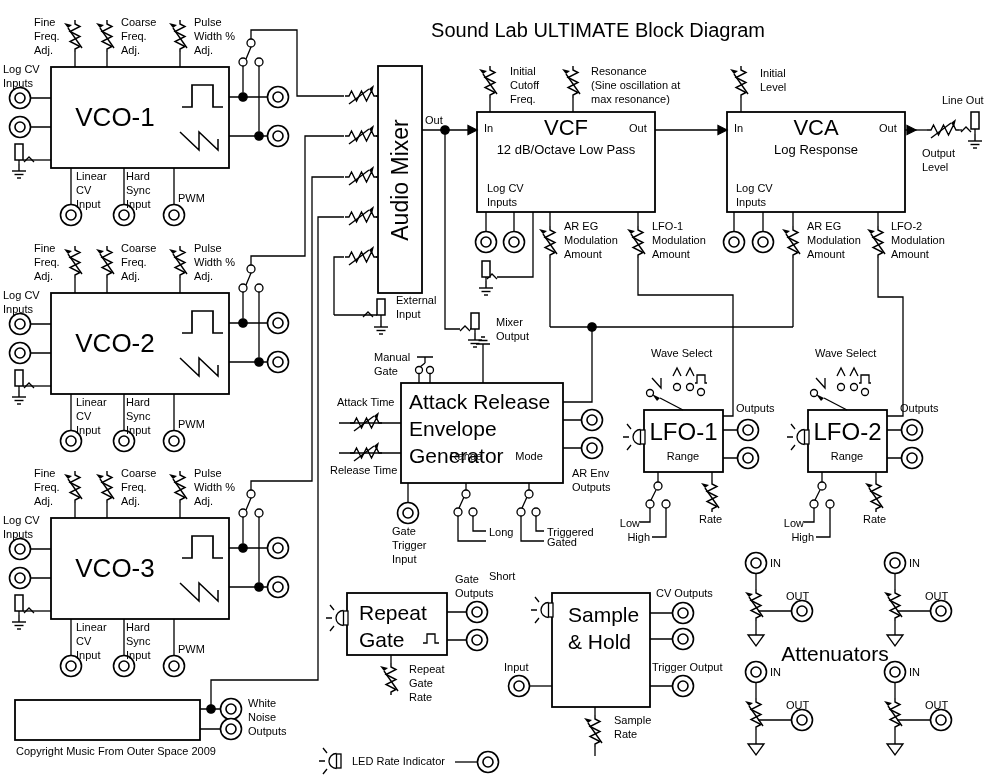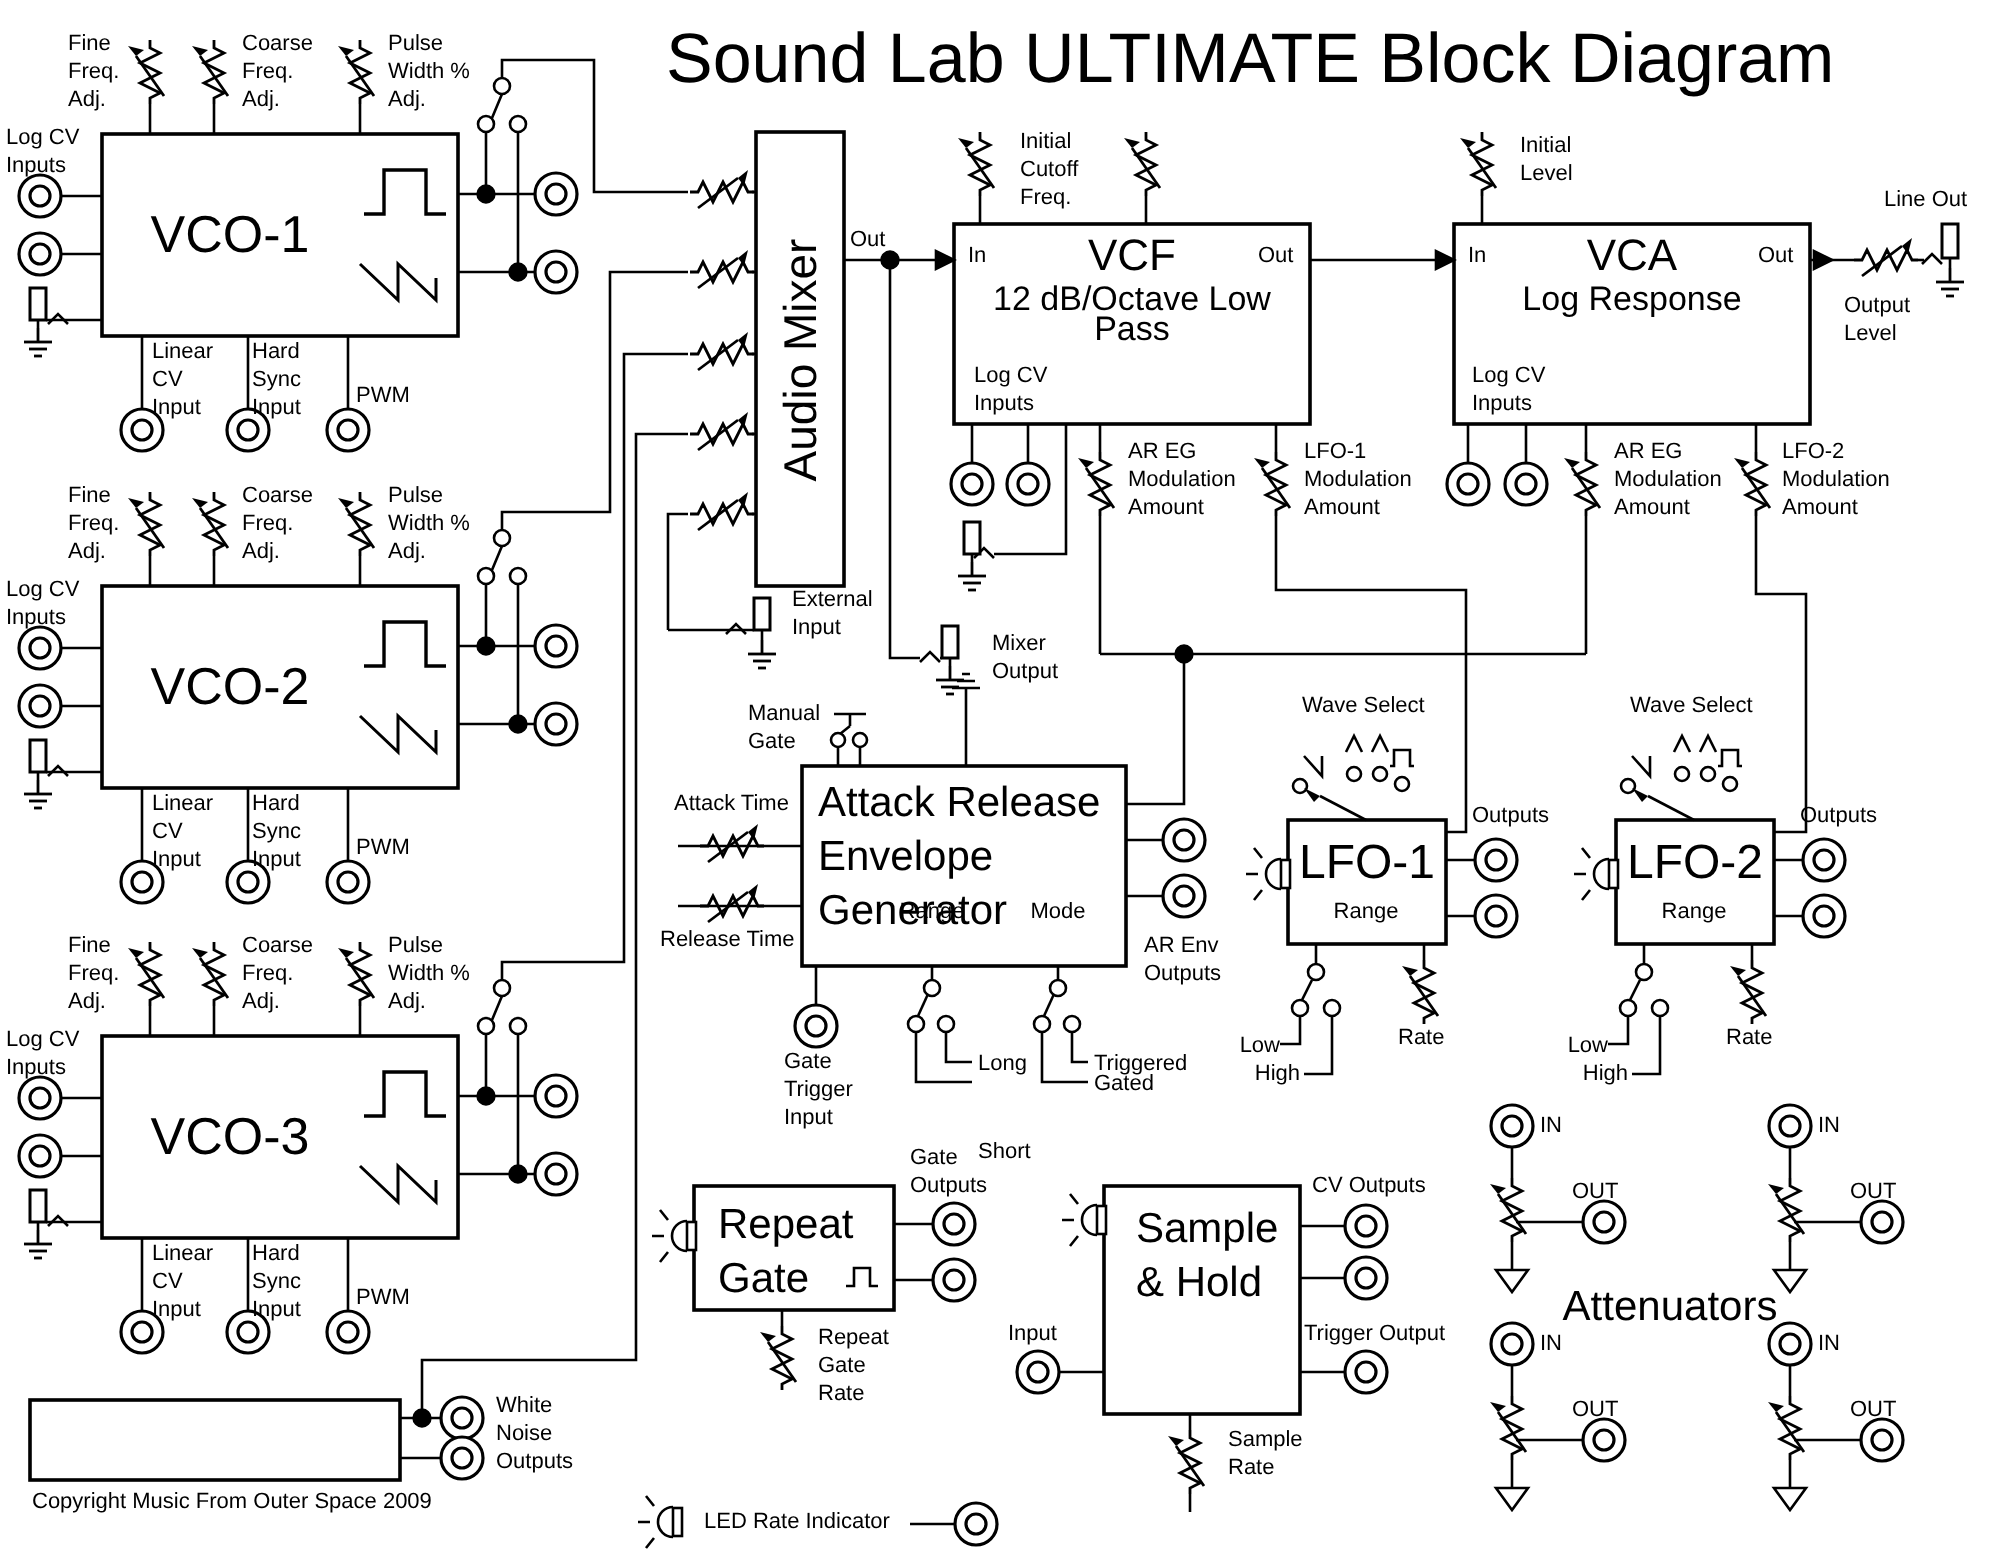--- a/index.html
+++ b/index.html
@@ -2,26 +2,26 @@
 <html><head>
 <meta charset="utf-8">
 <style>
   html,body{margin:0;padding:0;background:#fff;}
   #stage{position:relative;width:996px;height:778px;background:#fff;overflow:hidden;
          font-family:"Liberation Sans",sans-serif;color:#000;}
   #wires{position:absolute;left:0;top:0;}
   .lbl{position:absolute;font:11px/14px "Liberation Sans",sans-serif;color:#000;white-space:pre-line;}
   .r{text-align:right;}
   .c{text-align:center;}
-  .title{position:absolute;font-size:35px;line-height:32px;white-space:nowrap;}
+  .title{position:absolute;font-size:20px;line-height:32px;white-space:nowrap;}
   .bn26{position:absolute;font-size:26px;line-height:28px;}
   .bn25{position:absolute;font-size:24px;line-height:26px;}
   .bn22{position:absolute;font-size:22px;line-height:24px;}
   .bn21{position:absolute;font-size:21px;line-height:27px;white-space:pre-line;}
-  .sub{position:absolute;font-size:17px;line-height:15px;}
+  .sub{position:absolute;font-size:13px;line-height:15px;}
   .rot{transform:rotate(-90deg);transform-origin:50% 50%;font-size:23px;}
 </style>
 </head>
 <body>
 
 <div id="stage">
 
 <svg id="wires" width="996" height="778" viewBox="0 0 996 778">
   <defs>
     <g id="jack">
@@ -363,20 +363,23 @@
 
 <div class="bn22 c" style="left:496px;top:116px;width:140px;">VCF</div>
 <div class="sub c" style="left:486px;top:142px;width:160px;">12 dB/Octave Low Pass</div>
 <div class="lbl" style="left:484px;top:121px;">In</div>
 <div class="lbl" style="left:629px;top:121px;">Out</div>
 <div class="lbl" style="left:487px;top:181px;">Log CV
 Inputs</div>
 <div class="lbl" style="left:510px;top:64px;">Initial
 Cutoff
 Freq.</div>
+<div class="lbl" style="left:591px;top:64px;">Resonance
+(Sine oscillation at
+max resonance)</div>
 <div class="lbl" style="left:564px;top:219px;">AR EG
 Modulation
 Amount</div>
 <div class="lbl" style="left:652px;top:219px;">LFO-1
 Modulation
 Amount</div>
 
 <div class="bn22 c" style="left:746px;top:116px;width:140px;">VCA</div>
 <div class="sub c" style="left:746px;top:142px;width:140px;">Log Response</div>
 <div class="lbl" style="left:734px;top:121px;">In</div>

